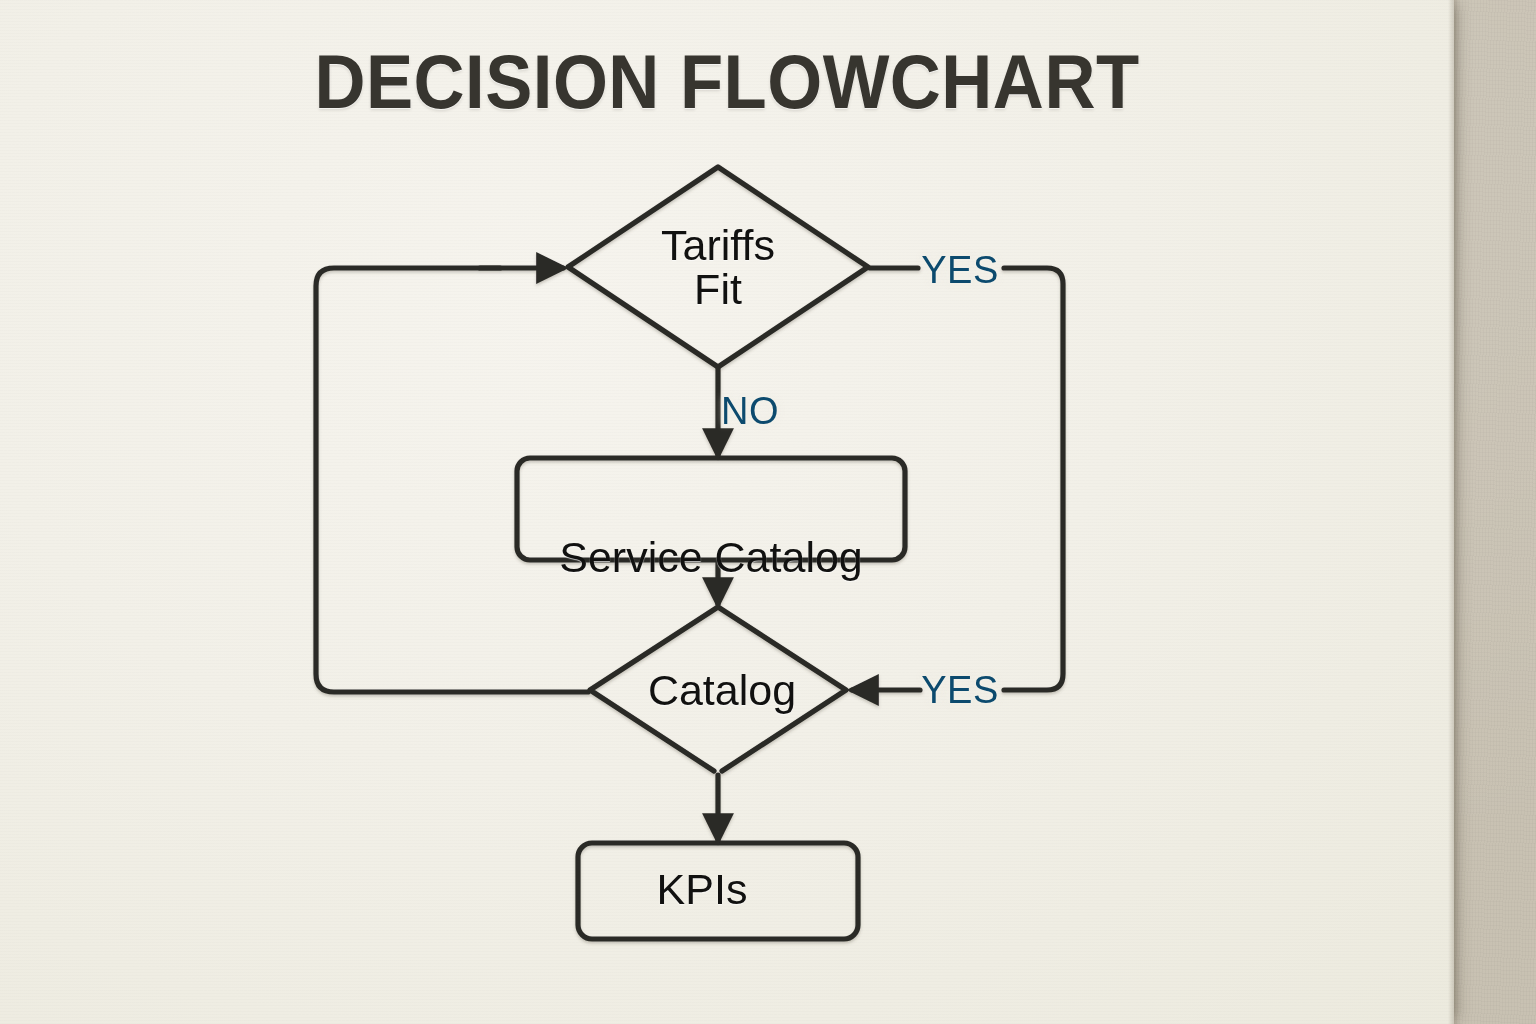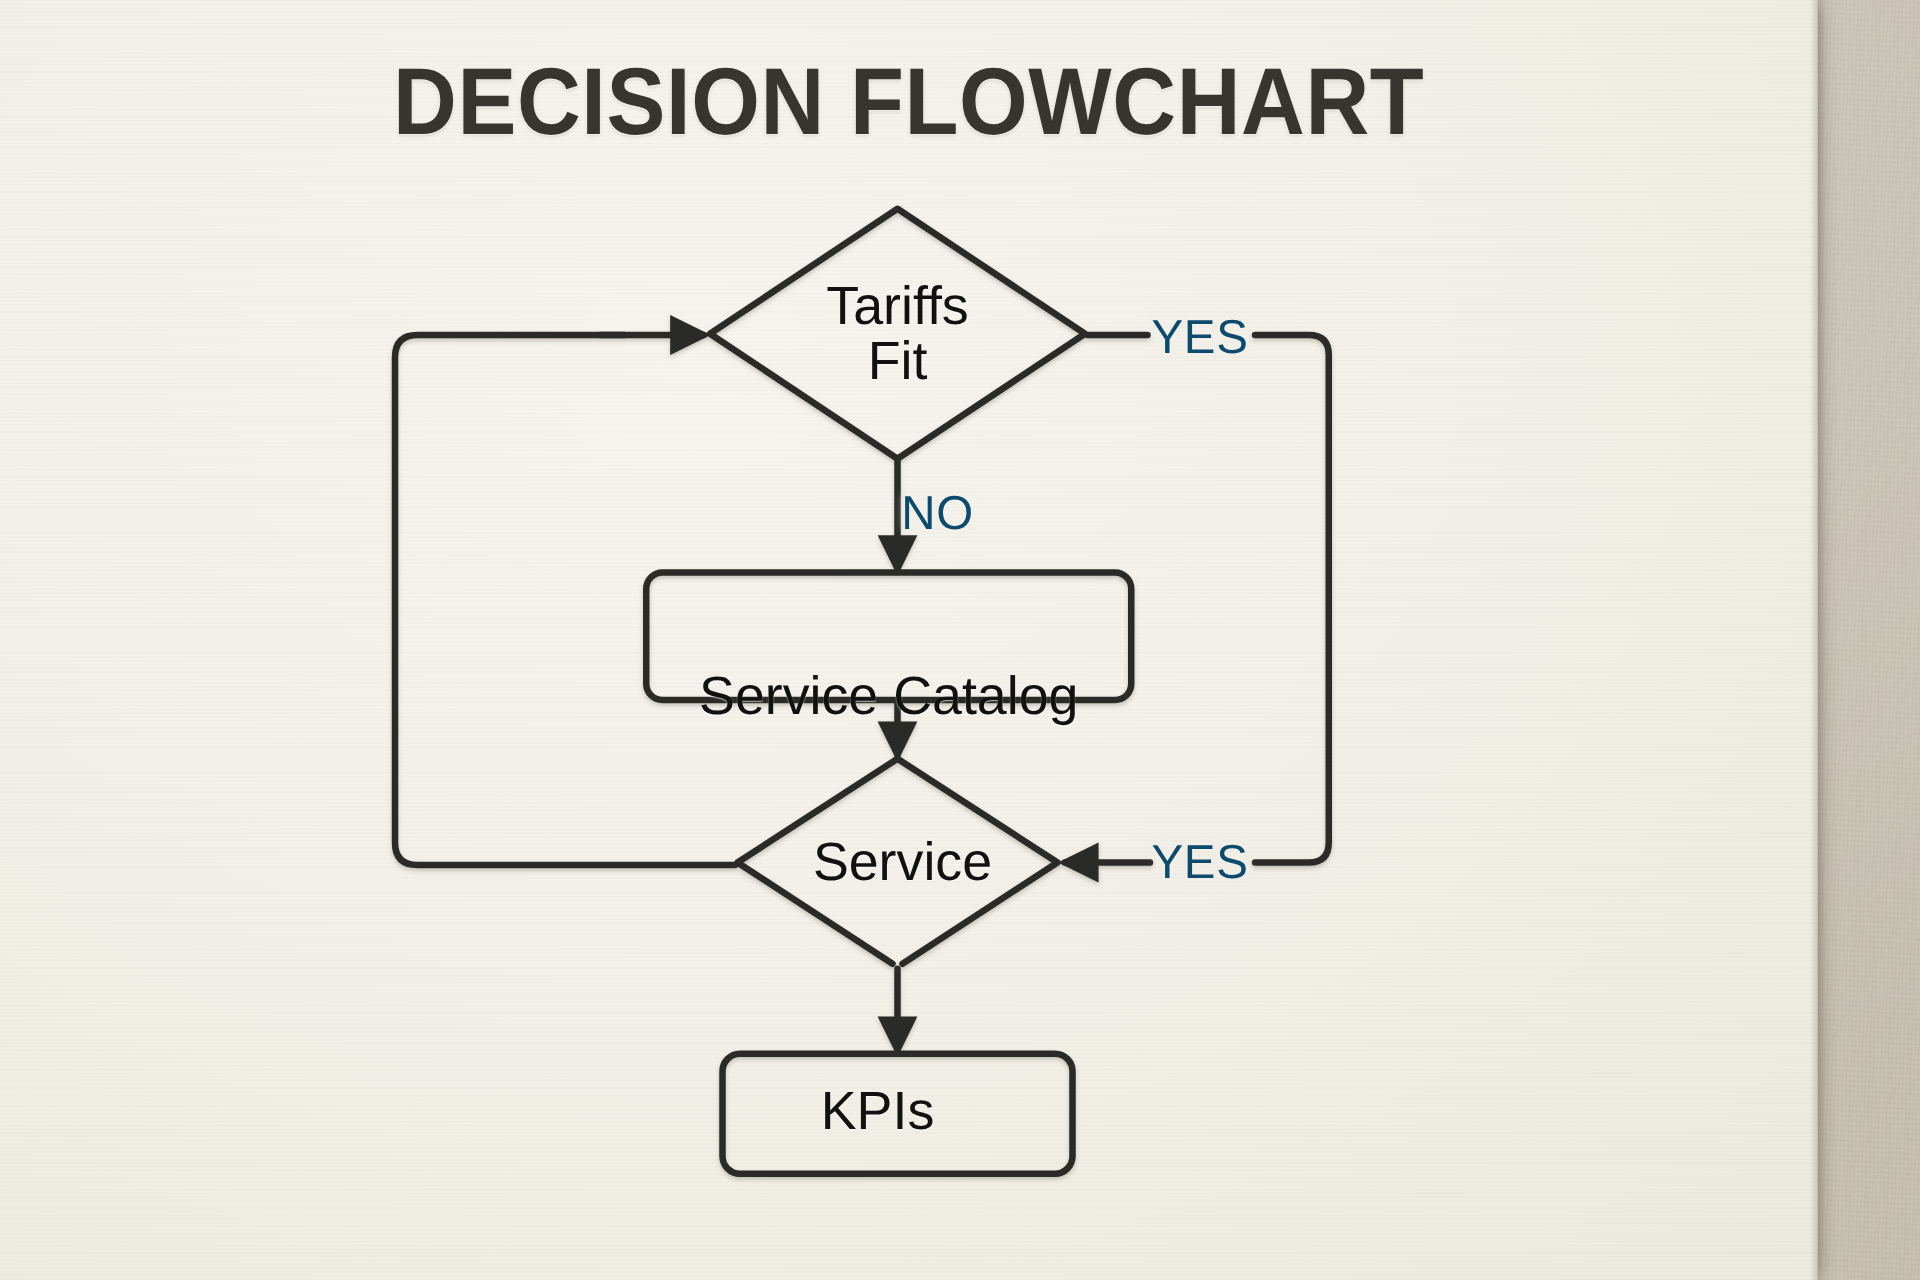--- a/index.html
+++ b/index.html
@@ -154,20 +154,20 @@
 
       
       <path d="M 588 692 L 334 692 Q 316 692 316 674 L 316 286 Q 316 268 334 268 L 500 268"></path>
       <path d="M 480 268 L 563 268" marker-end="url(#arrow)"></path>
     </g>
   </svg>
 
   <div class="node-label" style="left:718px; top:268px;">Tariffs
 Fit</div>
   <div class="node-label" style="left:711px; top:510px;margin-top:48px;">Service Catalog</div>
-  <div class="node-label" style="left:722px; top:691px;">Service</div>
+  <div class="node-label" style="left:722px; top:691px;">Catalog</div>
   <div class="node-label" style="left:702px; top:890px;text-align:right;">KPIs</div>
 
   <div class="edge-label" style="left:750px; top:411px;">NO</div>
   <div class="edge-label" style="left:960px; top:270px;">YES</div>
   <div class="edge-label" style="left:960px; top:690px;">YES</div>
 
 </div>
 
 </body></html>

